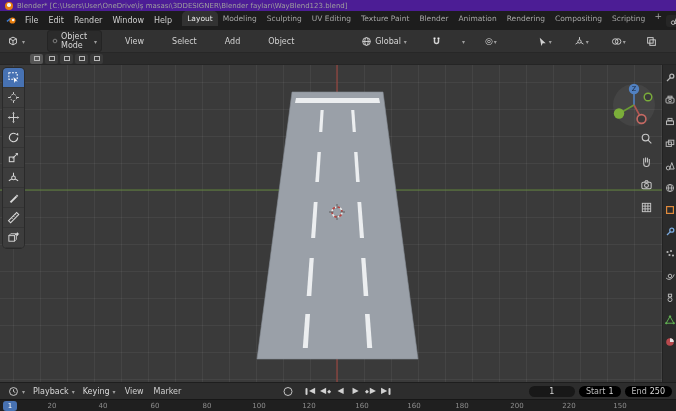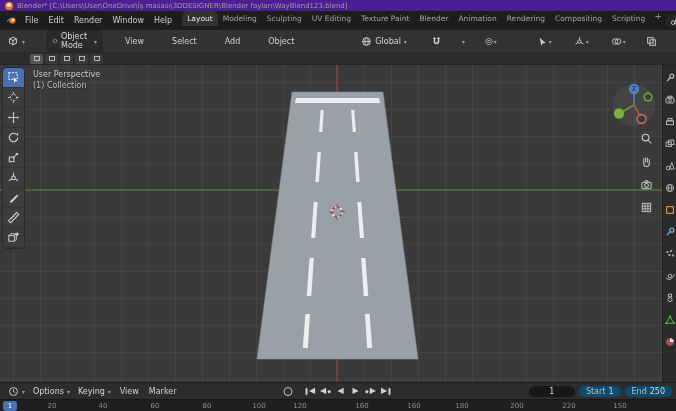--- a/index.html
+++ b/index.html
@@ -64,21 +64,21 @@
 
   
   .tl-header{flex:0 0 17px;background:#2d2d2d;display:flex;align-items:center;padding:0 4px;font-size:8px;position:relative;border-top:1px solid #1e1e1e}
   .transport{position:absolute;left:50%;transform:translateX(-50%);display:flex;align-items:center;gap:1px}
   .t-btn{height:13px;min-width:14px;display:flex;align-items:center;justify-content:center;border-radius:2px;color:#d2d2d2;gap:1px;padding:0 1px}
   .t-bar{width:2px;height:7px;background:#d2d2d2;border-radius:1px}
   .t-tri{font-size:8px;line-height:1}
   .t-di{font-size:5px;line-height:1}
   .autokey{width:9px;height:9px;border:1.5px solid #c4c4c4;border-radius:50%;margin-right:10px}
   .tl-right{margin-left:auto;display:flex;align-items:center;gap:4px}
-  .fld{background:#0c4a6e;border-radius:8px;padding:1px 7px;font-size:8px;color:#d8d8d8;display:flex;gap:3px;align-items:center}
+  .fld{background:#000000;border-radius:8px;padding:1px 7px;font-size:8px;color:#d8d8d8;display:flex;gap:3px;align-items:center}
   .fld.frame{min-width:46px;justify-content:center;background:#181818}
   .fld .lab{color:#bdbdbd}
 
   .ruler{flex:0 0 12px;background:#1f1f1f;position:relative;font-size:7px;color:#8d8d8d;border-top:1px solid #171717;overflow:hidden}
   .tick{position:absolute;top:2px;transform:translateX(-50%)}
   .playhead{position:absolute;left:3px;top:1px;width:14px;height:10px;background:#4772b3;border-radius:3px;color:#fff;
             font-size:7px;display:flex;align-items:center;justify-content:center}
 </style>
 </head>
 <body>
@@ -286,24 +286,20 @@
           <circle cx="634" cy="24" r="5.2" fill="#5181c2"></circle>
           <text x="634" y="26.4" font-size="6.5" fill="#152238" text-anchor="middle" stroke="none">Z</text>
           <line x1="634" y1="40" x2="622" y2="47" stroke="#6a9b33" stroke-width="1.6"></line>
           <circle cx="619" cy="48.5" r="5.2" fill="#7bae3a"></circle>
           <line x1="634" y1="40" x2="640" y2="51" stroke="#b05652" stroke-width="1.6"></line>
           <circle cx="641.5" cy="54" r="4.4" fill="#3a3a3a" stroke="#c56963" stroke-width="1.6"></circle>
           <circle cx="648" cy="32" r="3.8" fill="#3a3a3a" stroke="#7bae3a" stroke-width="1.4"></circle>
         </g>
       </svg>
 
-      <div class="overlay-text">
-        <div>User Perspective</div>
-        <div class="l2">(1) Collection</div>
-      </div>
 
       <div class="toolbar">
         <span class="tool-btn active">
           <svg width="13" height="13" viewBox="0 0 14 14" stroke="#fff" fill="none" stroke-width="1.1">
             <rect x="2" y="2" width="9" height="7" stroke-dasharray="2 1.4"></rect>
             <polygon points="7,6.5 11.6,11.2 9.2,10.8 8,12.8" fill="#fff" stroke="none"></polygon>
           </svg>
         </span>
         <span class="tool-btn">
           <svg width="13" height="13" viewBox="0 0 14 14" stroke="#d8d8d8" fill="none" stroke-width="1">
@@ -486,21 +482,21 @@
 
   <div class="tl-header">
     <span class="dd">
       <svg width="11" height="11" viewBox="0 0 12 12" stroke="#d2d2d2" fill="none" stroke-width="1">
         <circle cx="6" cy="6" r="4.3"></circle>
           <path d="M6 3.6 V6 L7.9 7.1"></path>
       </svg>
       <span class="arr">▾</span>
     </span>
     <span class="dd">
-      <span>Options</span>
+      <span>Playback</span>
       <span class="arr">▾</span>
     </span>
     <span class="dd">
       <span>Keying</span>
       <span class="arr">▾</span>
     </span>
     <span class="hdr-menu">View</span>
     <span class="hdr-menu">Marker</span>
 
     <span class="transport">
@@ -543,21 +539,21 @@
       </span>
     </span>
   </div>
 
   <div class="ruler">
     <span class="tick" style="left:52px">20</span>
     <span class="tick" style="left:103px">40</span>
     <span class="tick" style="left:155px">60</span>
     <span class="tick" style="left:207px">80</span>
     <span class="tick" style="left:259px">100</span>
-    <span class="tick" style="left:300px">120</span>
+    <span class="tick" style="left:309px">120</span>
     <span class="tick" style="left:362px">160</span>
     <span class="tick" style="left:414px">160</span>
     <span class="tick" style="left:462px">180</span>
     <span class="tick" style="left:517px">200</span>
     <span class="tick" style="left:569px">220</span>
     <span class="tick" style="left:620px">150</span>
     <span class="playhead">1</span>
   </div>
 
 </div>

